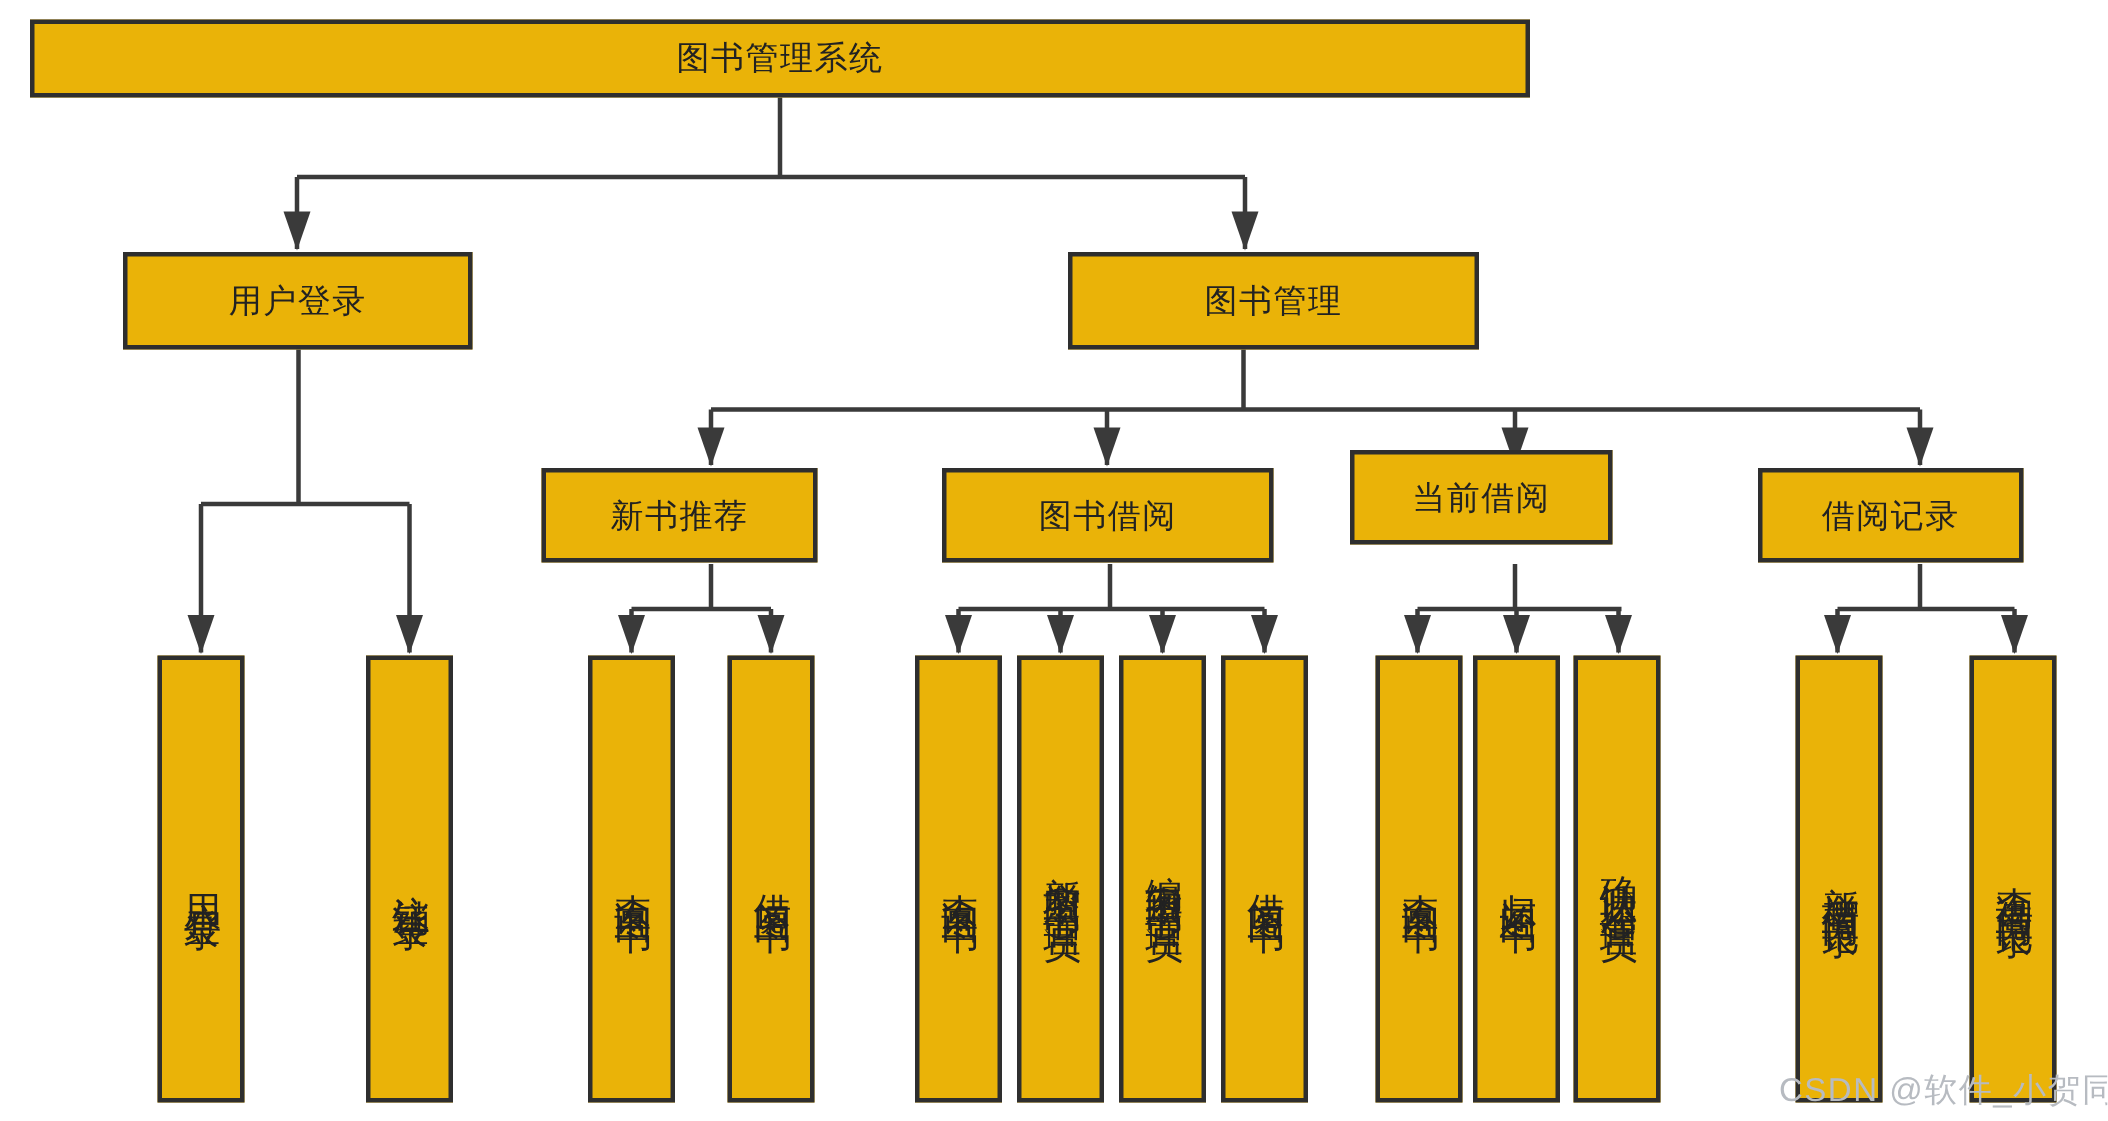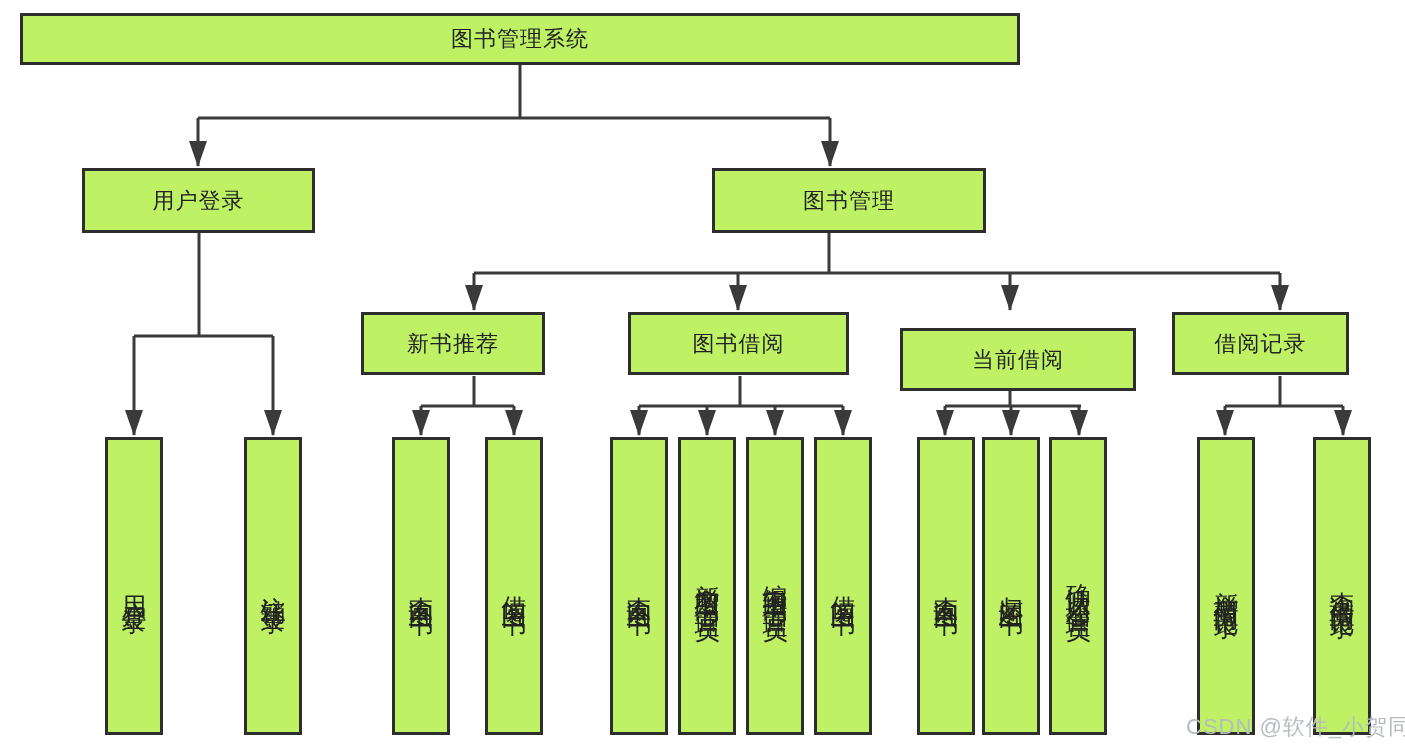--- a/index.html
+++ b/index.html
@@ -2,21 +2,21 @@
 <html><head>
 <meta charset="utf-8">
 <style>
   html,body{margin:0;padding:0;background:#ffffff;}
   .canvas{
     position:relative;width:1405px;height:747px;background:#ffffff;overflow:hidden;
     font-family:"Liberation Sans","DejaVu Sans",sans-serif;color:#222222;
   }
   .connectors{position:absolute;left:0;top:0;width:1405px;height:747px;}
   .node{
-    position:absolute;box-sizing:border-box;border:3px solid #2e2e2e;background:#bef264;
+    position:absolute;box-sizing:border-box;border:3px solid #2e2e2e;background:#eab308;
     display:flex;align-items:center;justify-content:center;
     font-size:22px;color:#222222;letter-spacing:1px;z-index:2;
   }
   .vnode{
     writing-mode:vertical-rl;
     font-size:25px;letter-spacing:5px;line-height:1;
   }
   .watermark{
     position:absolute;left:1186px;top:712px;z-index:5;
     font-size:22px;color:#b7bbc1;letter-spacing:1px;white-space:nowrap;
@@ -84,21 +84,21 @@
     </g>
   </svg>
 
   <div class="node" style="left:20px;top:13px;width:1000px;height:52px;">图书管理系统</div>
 
   <div class="node" style="left:82px;top:168px;width:233px;height:65px;">用户登录</div>
   <div class="node" style="left:712px;top:168px;width:274px;height:65px;">图书管理</div>
 
   <div class="node" style="left:361px;top:312px;width:184px;height:63px;">新书推荐</div>
   <div class="node" style="left:628px;top:312px;width:221px;height:63px;">图书借阅</div>
-  <div class="node" style="left:900px;top:328px;width:236px;height:63px;">当前借阅</div>
+  <div class="node" style="left:900px;top:300px;width:175px;height:63px;">当前借阅</div>
   <div class="node" style="left:1172px;top:312px;width:177px;height:63px;">借阅记录</div>
 
   <div class="node vnode" style="left:105px;top:437px;width:58px;height:298px;">用户登录</div>
   <div class="node vnode" style="left:244px;top:437px;width:58px;height:298px;">注销登录</div>
 
   <div class="node vnode" style="left:392px;top:437px;width:58px;height:298px;">查询图书</div>
   <div class="node vnode" style="left:485px;top:437px;width:58px;height:298px;">借阅图书</div>
 
   <div class="node vnode" style="left:610px;top:437px;width:58px;height:298px;">查询图书</div>
   <div class="node vnode" style="left:678px;top:437px;width:58px;height:298px;">新增图书（管理员）</div>

